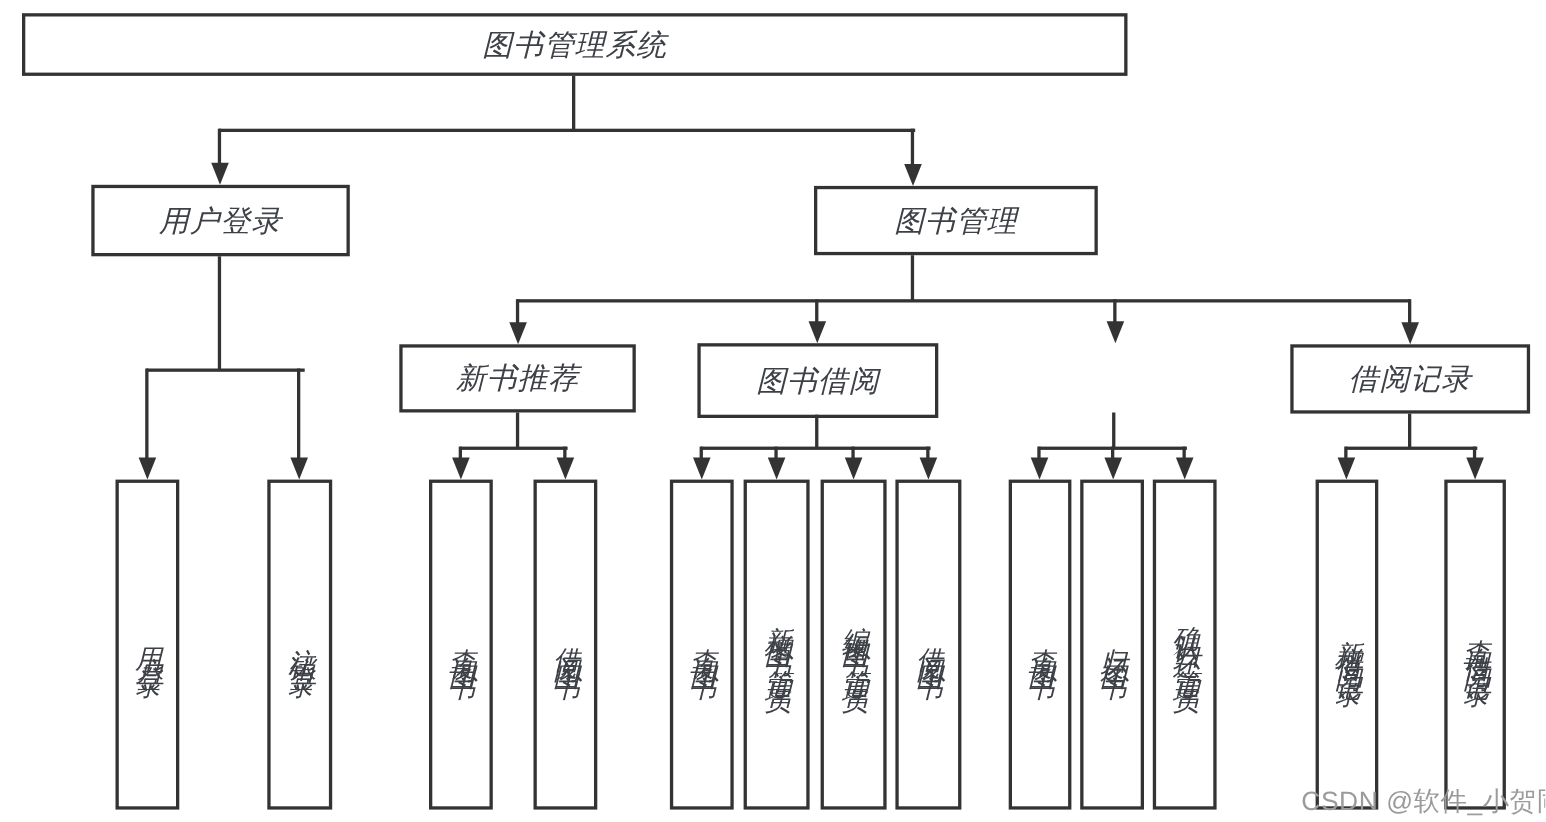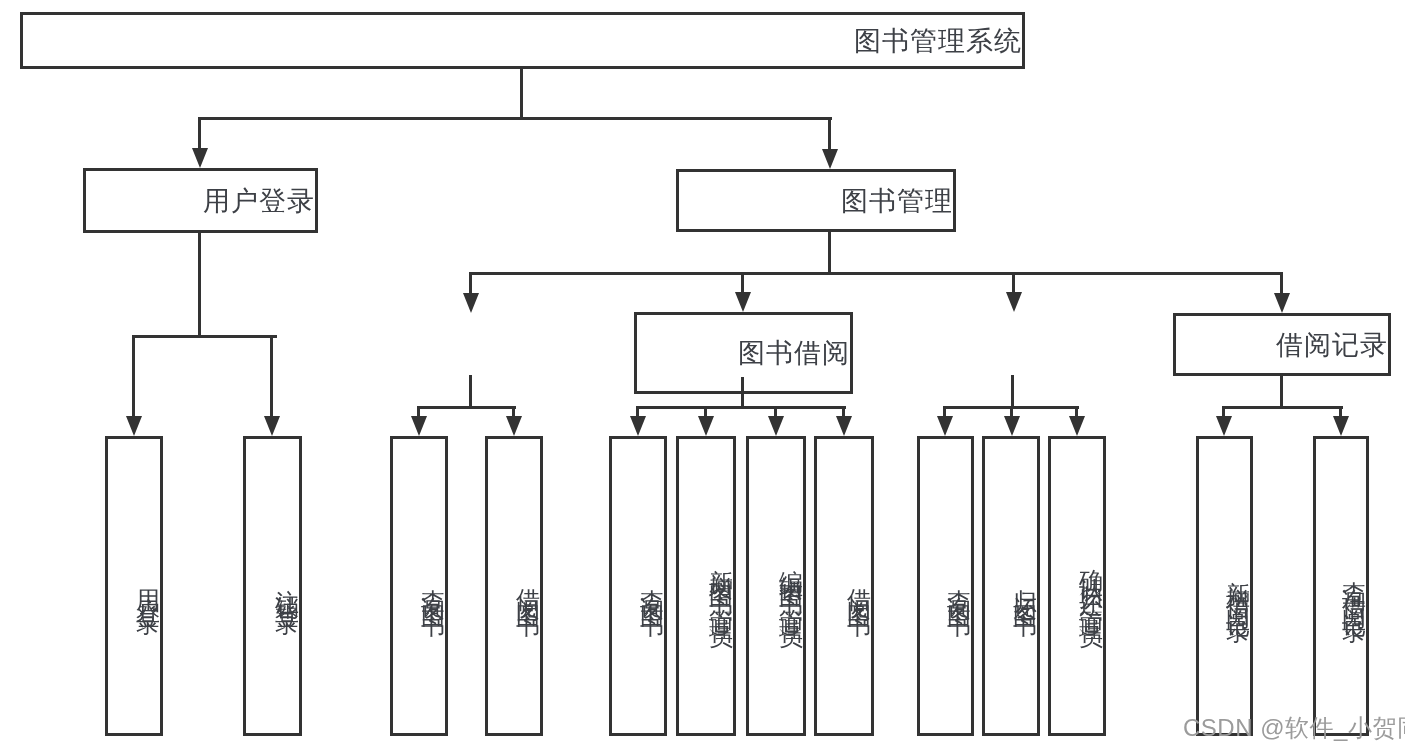--- a/index.html
+++ b/index.html
@@ -2,21 +2,21 @@
 <html><head>
 <meta charset="utf-8">
 <style>
   html,body { margin:0; padding:0; background:#ffffff; }
   .canvas {
     position:relative; width:1405px; height:747px; background:#ffffff;
     font-family:"Liberation Sans","DejaVu Sans",sans-serif; overflow:hidden;
   }
   .box {
     position:absolute; background:#ffffff; border:3px solid #333333;
-    box-sizing:border-box; display:flex; align-items:center; justify-content:flex-end;
+    box-sizing:border-box; display:flex; align-items:center; justify-content:center;font-style:italic;
   }
   .hlbl { font-size:27px; color:#3d4046; letter-spacing:1px; white-space:nowrap; }
   .vlbl {
     writing-mode:vertical-rl; text-orientation:mixed;
     font-size:24px; color:#3d4046; letter-spacing:8px; line-height:1;
   }
   .line { position:absolute; background:#333333; }
   .head {
     position:absolute; width:0; height:0;
     border-left:8px solid transparent; border-right:8px solid transparent;
@@ -39,21 +39,21 @@
   <div class="line" style="left:520px;top:69px;width:3px;height:49px"></div>
   <div class="line" style="left:199px;top:117px;width:633px;height:3px"></div>
   <div class="line" style="left:198px;top:117px;width:3px;height:33px"></div>
   <div class="head" style="left:192px;top:148px"></div>
   <div class="line" style="left:828px;top:117px;width:3px;height:33px"></div>
   <div class="head" style="left:822px;top:149px"></div>
 
   <div class="box" style="left:83px;top:168px;width:235px;height:65px">
     <span class="hlbl">用户登录</span>
   </div>
-  <div class="box" style="left:676px;top:169px;width:280px;height:63px">
+  <div class="box" style="left:740px;top:169px;width:258px;height:63px">
     <span class="hlbl">图书管理</span>
   </div>
 
   <div class="line" style="left:198px;top:233px;width:3px;height:104px"></div>
   <div class="line" style="left:133px;top:335px;width:144px;height:3px"></div>
   <div class="line" style="left:132px;top:335px;width:3px;height:83px"></div>
   <div class="head" style="left:126px;top:416px"></div>
   <div class="line" style="left:270px;top:335px;width:3px;height:83px"></div>
   <div class="head" style="left:264px;top:416px"></div>
 
@@ -61,21 +61,24 @@
   <div class="line" style="left:470px;top:272px;width:812px;height:3px"></div>
   <div class="line" style="left:469px;top:272px;width:3px;height:24px"></div>
   <div class="head" style="left:463px;top:293px"></div>
   <div class="line" style="left:741px;top:272px;width:3px;height:24px"></div>
   <div class="head" style="left:735px;top:292px"></div>
   <div class="line" style="left:1012px;top:272px;width:3px;height:24px"></div>
   <div class="head" style="left:1006px;top:292px"></div>
   <div class="line" style="left:1280px;top:272px;width:3px;height:24px"></div>
   <div class="head" style="left:1274px;top:293px"></div>
 
-  <div class="box" style="left:634px;top:312px;width:219px;height:82px">
+  <div class="box" style="left:363px;top:313px;width:215px;height:62px">
+    <span class="hlbl">新书推荐</span>
+  </div>
+  <div class="box" style="left:634px;top:312px;width:219px;height:68px">
     <span class="hlbl">图书借阅</span>
   </div>
   <div class="box" style="left:1173px;top:313px;width:218px;height:63px">
     <span class="hlbl">借阅记录</span>
   </div>
 
   <div class="line" style="left:469px;top:375px;width:3px;height:33px"></div>
   <div class="line" style="left:418px;top:406px;width:98px;height:3px"></div>
   <div class="line" style="left:417px;top:406px;width:3px;height:14px"></div>
   <div class="head" style="left:411px;top:416px"></div>

